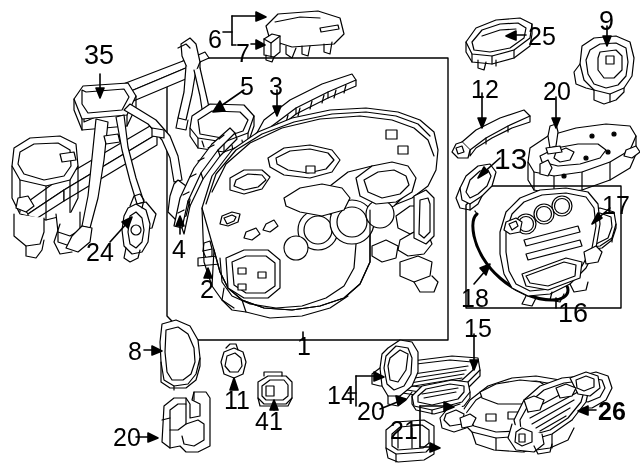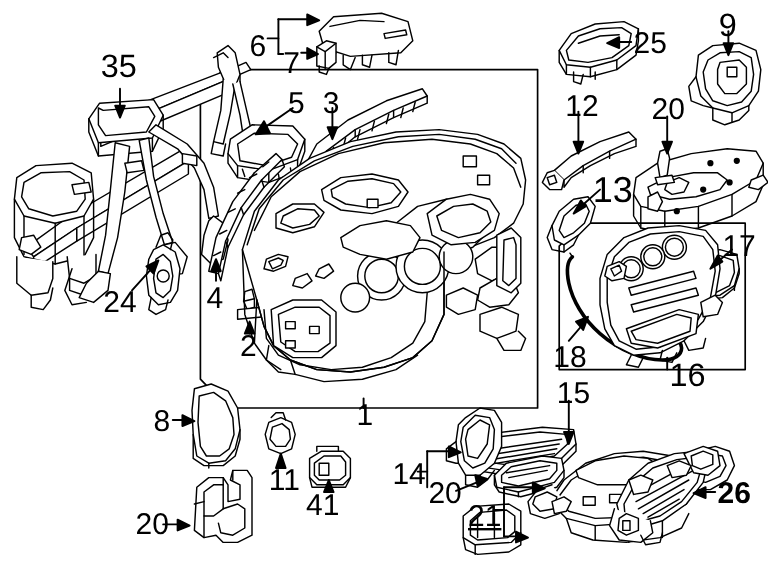--- a/index.html
+++ b/index.html
@@ -552,16 +552,16 @@
   <div class="callout" style="left:599px; top:8px;   font-size:27px;">9</div>
   <div class="callout" style="left:471px; top:77px;  font-size:25px;">12</div>
   <div class="callout" style="left:543px; top:79px;  font-size:25px;">20</div>
   <div class="callout" style="left:494px; top:144px; font-size:30px;">13</div>
   <div class="callout" style="left:602px; top:193px; font-size:25px;">17</div>
   <div class="callout" style="left:461px; top:286px; font-size:25px;">18</div>
   <div class="callout" style="left:546px; top:300px; font-size:27px;margin-left:12px;">16</div>
   <div class="callout" style="left:464px; top:316px; font-size:25px;">15</div>
   <div class="callout" style="left:327px; top:383px; font-size:25px;">14</div>
   <div class="callout" style="left:357px; top:399px; font-size:25px;">20</div>
-  <div class="callout" style="left:390px; top:418px; font-size:25px;text-decoration:underline;">21</div>
+  <div class="callout" style="left:390px; top:418px; font-size:25px;">21</div>
   <div class="callout" style="left:598px; top:399px; font-size:25px;font-weight:bold;">26</div>
 
 </div>
 
 </body></html>

